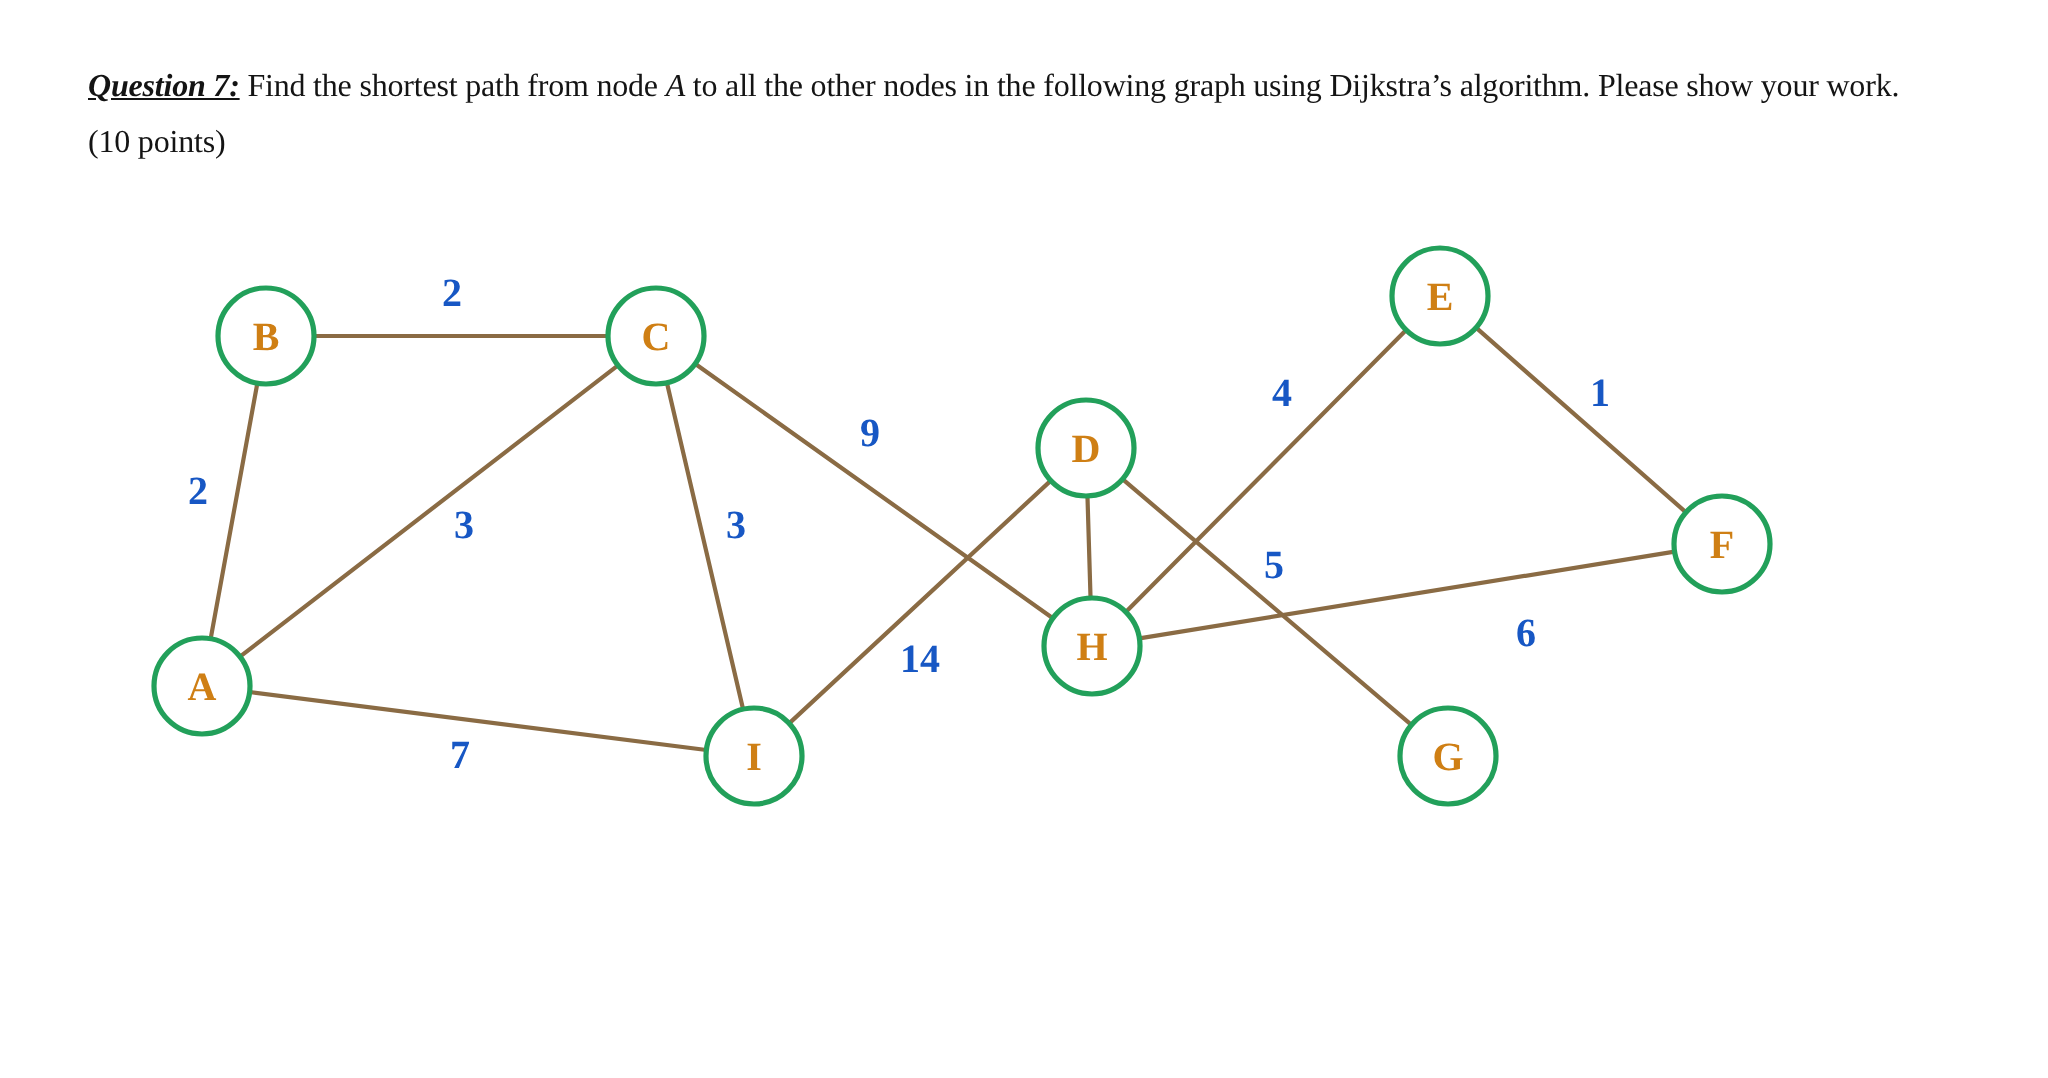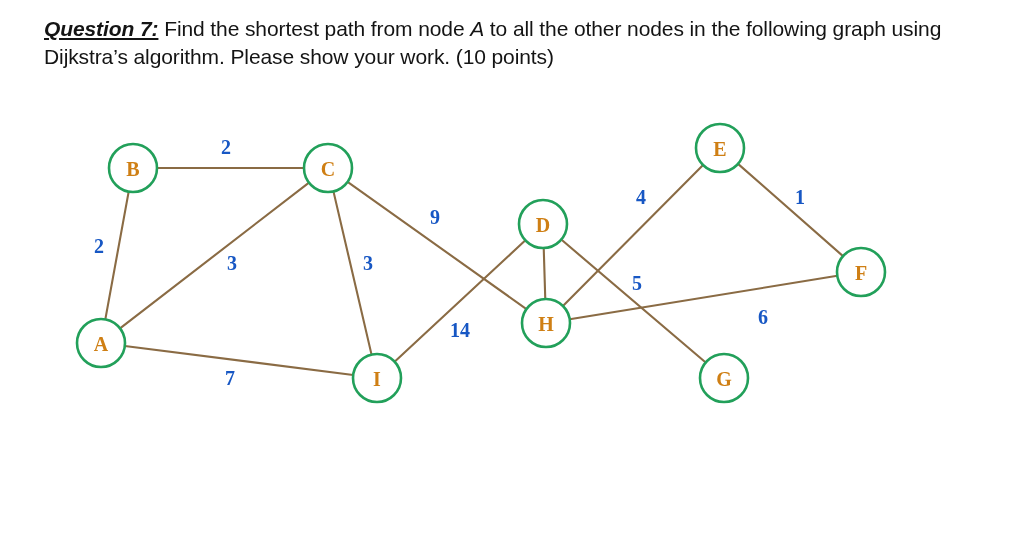--- a/index.html
+++ b/index.html
@@ -17,27 +17,27 @@
   }
   #page {
     position: relative;
     width: 1024px;
     height: 539px;
     background: #ffffff;
   }
   #question-text {
     position: absolute;
     left: 44px;
-    top: 15px;
+    top: 30px;
     width: 930px;
-    font-size: 21px;
+    font-size: 16px;
     line-height: 28px;
     letter-spacing: -0.1px;
     color: #141414;
-    font-family: Liberation Sans, sans-serif;
+    font-family: Liberation Serif, serif;
   }
   #question-label {
     font-weight: bold;
     font-style: italic;
     text-decoration: underline;
   }
   .ital {
     font-style: italic;
   }
   #graph-area {

